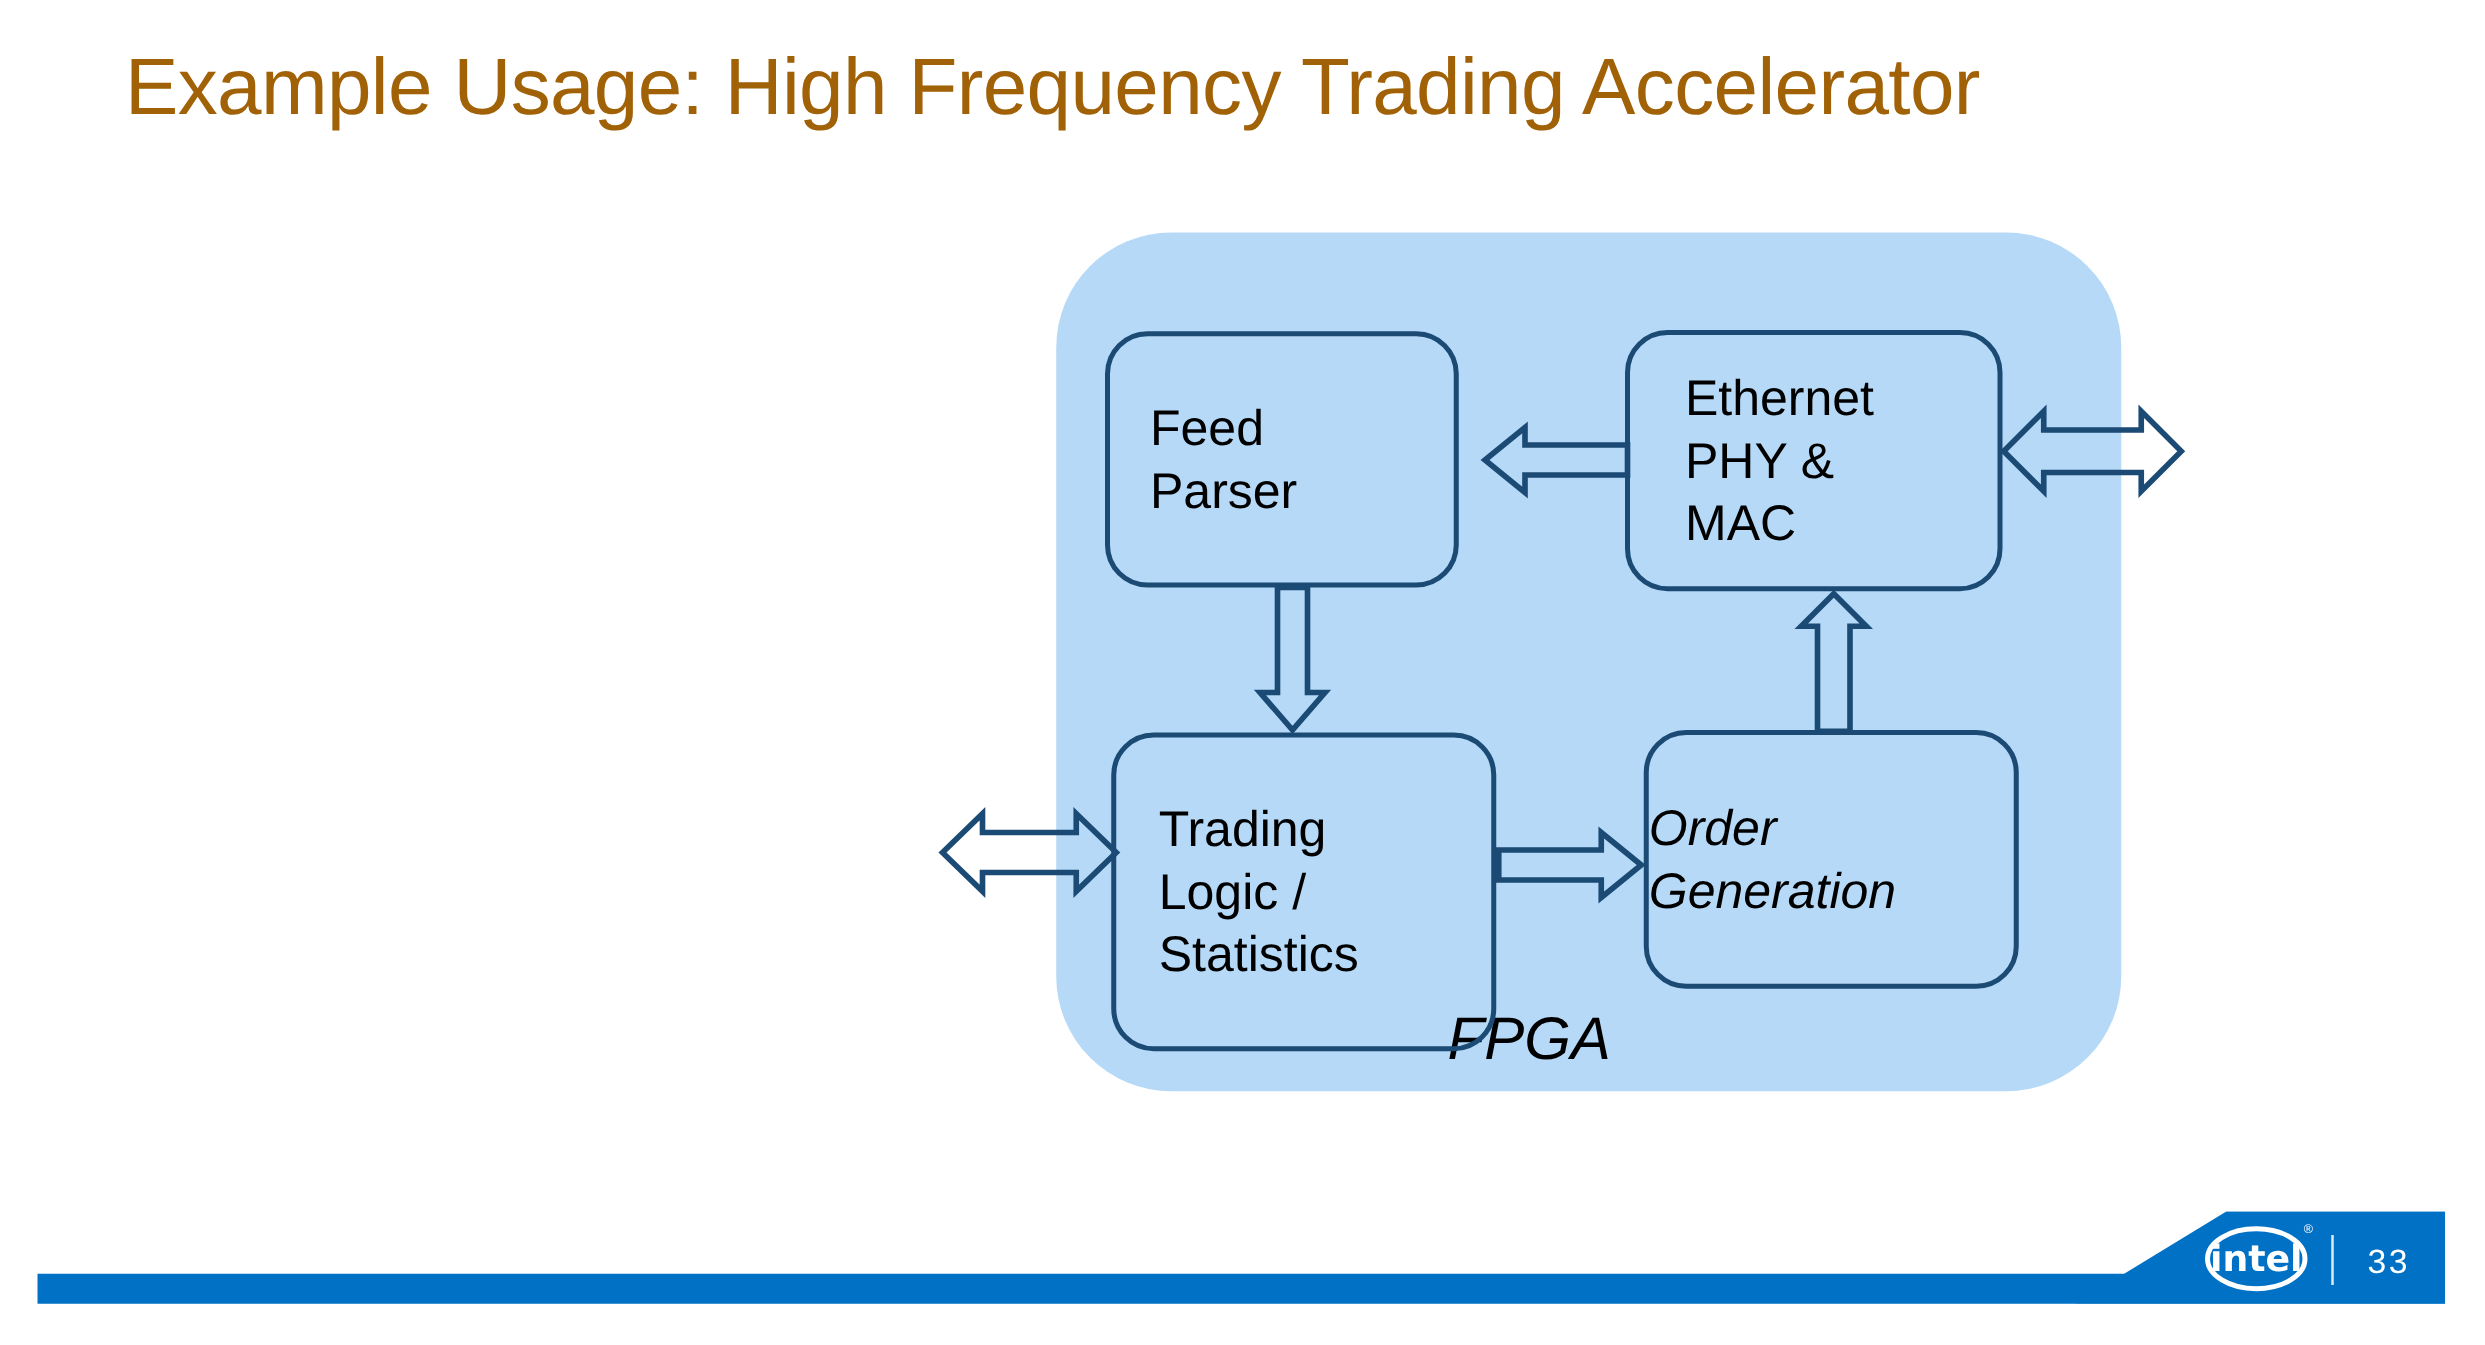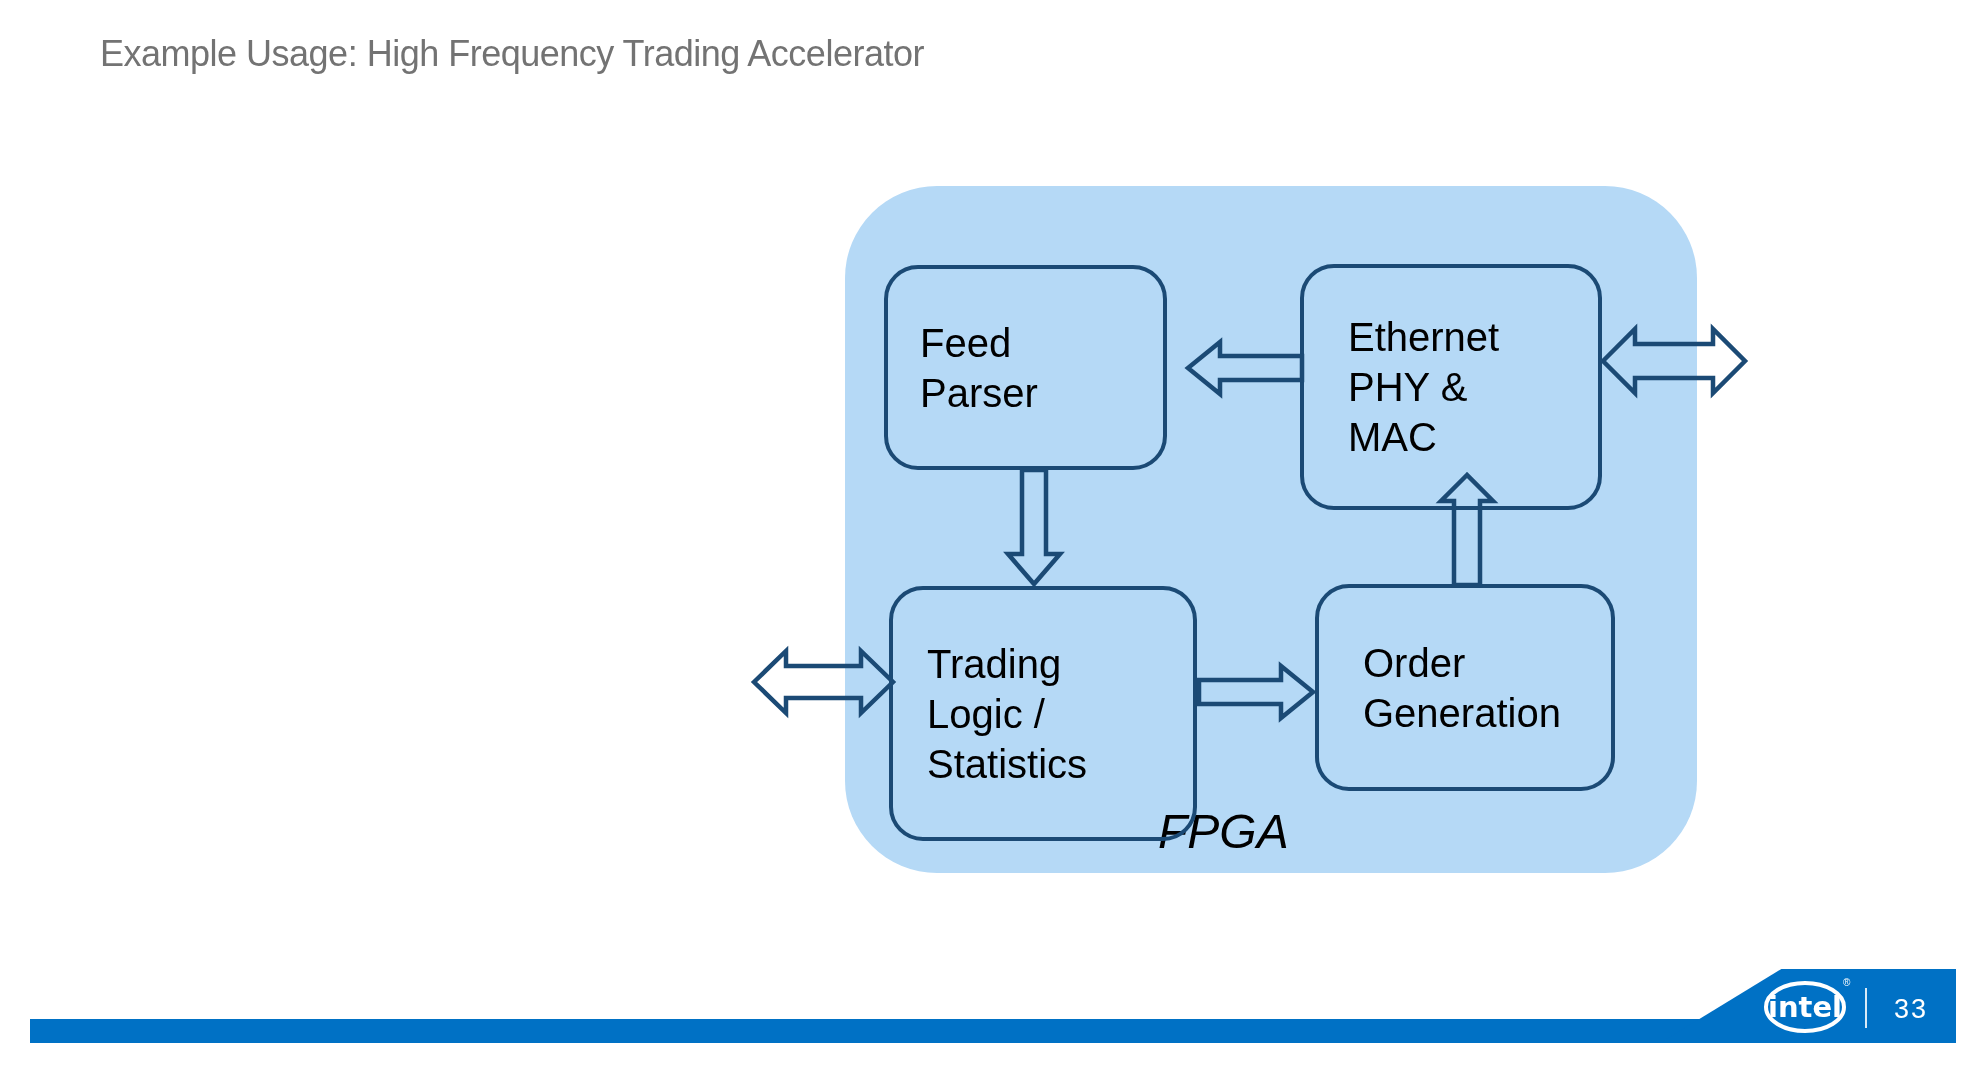--- a/index.html
+++ b/index.html
@@ -6,22 +6,22 @@
   .slide{
     position:relative;
     width:1988px;height:1076px;
     background:#ffffff;
     overflow:hidden;
     font-family:"Liberation Sans", sans-serif;
   }
   
   .slide-title{
     position:absolute;left:100px;top:34px;width:1760px;
-    font-size:36px;line-height:1.1;letter-spacing:-0.5px;
-    color:#737373;font-weight:400;white-space:nowrap;
+    font-size:64px;line-height:1.1;letter-spacing:-0.5px;
+    color:#a16207;font-weight:400;white-space:nowrap;
   }
   
   .cpu-box{
     position:absolute;left:210px;top:186px;width:545px;height:671px;
     background:#0771C1;border-radius:92px;
   }
   .cpu-title{
     position:absolute;left:0;top:40px;width:100%;
     text-align:center;font-size:46px;color:#000;
   }
@@ -42,23 +42,23 @@
   .node{
     position:absolute;
     border:4px solid #1B4A75;border-radius:34px;
     background:transparent;
     display:flex;align-items:center;
     box-sizing:border-box;
     font-size:40px;line-height:1.25;color:#000;
   }
   .node .node-label{white-space:pre-line;}
   .node-feed     {left:884px;  top:265px; width:283px; height:205px; padding-left:32px;}
-  .node-ethernet {left:1300px; top:264px; width:302px; height:246px; padding-left:44px;}
+  .node-ethernet {left:1300px; top:264px; width:302px; height:209px; padding-left:44px;}
   .node-trading  {left:889px;  top:586px; width:308px; height:255px; padding-left:34px;}
-  .node-order    {left:1315px; top:584px; width:300px; height:207px; padding-left:44px;}
+  .node-order    {left:1315px; top:584px; width:300px; height:207px; font-style:italic;}
   
   .arrow-layer{position:absolute;left:0;top:0;pointer-events:none;}
   .arrow{fill:none;stroke:#1B4A75;stroke-width:4.5;stroke-linejoin:miter;}
   
   .footer-bar{
     position:absolute;left:30px;top:1019px;width:1926px;height:24px;
     background:#0071C5;
   }
   .footer-tab{
     position:absolute;left:1660px;top:969px;width:296px;height:74px;

